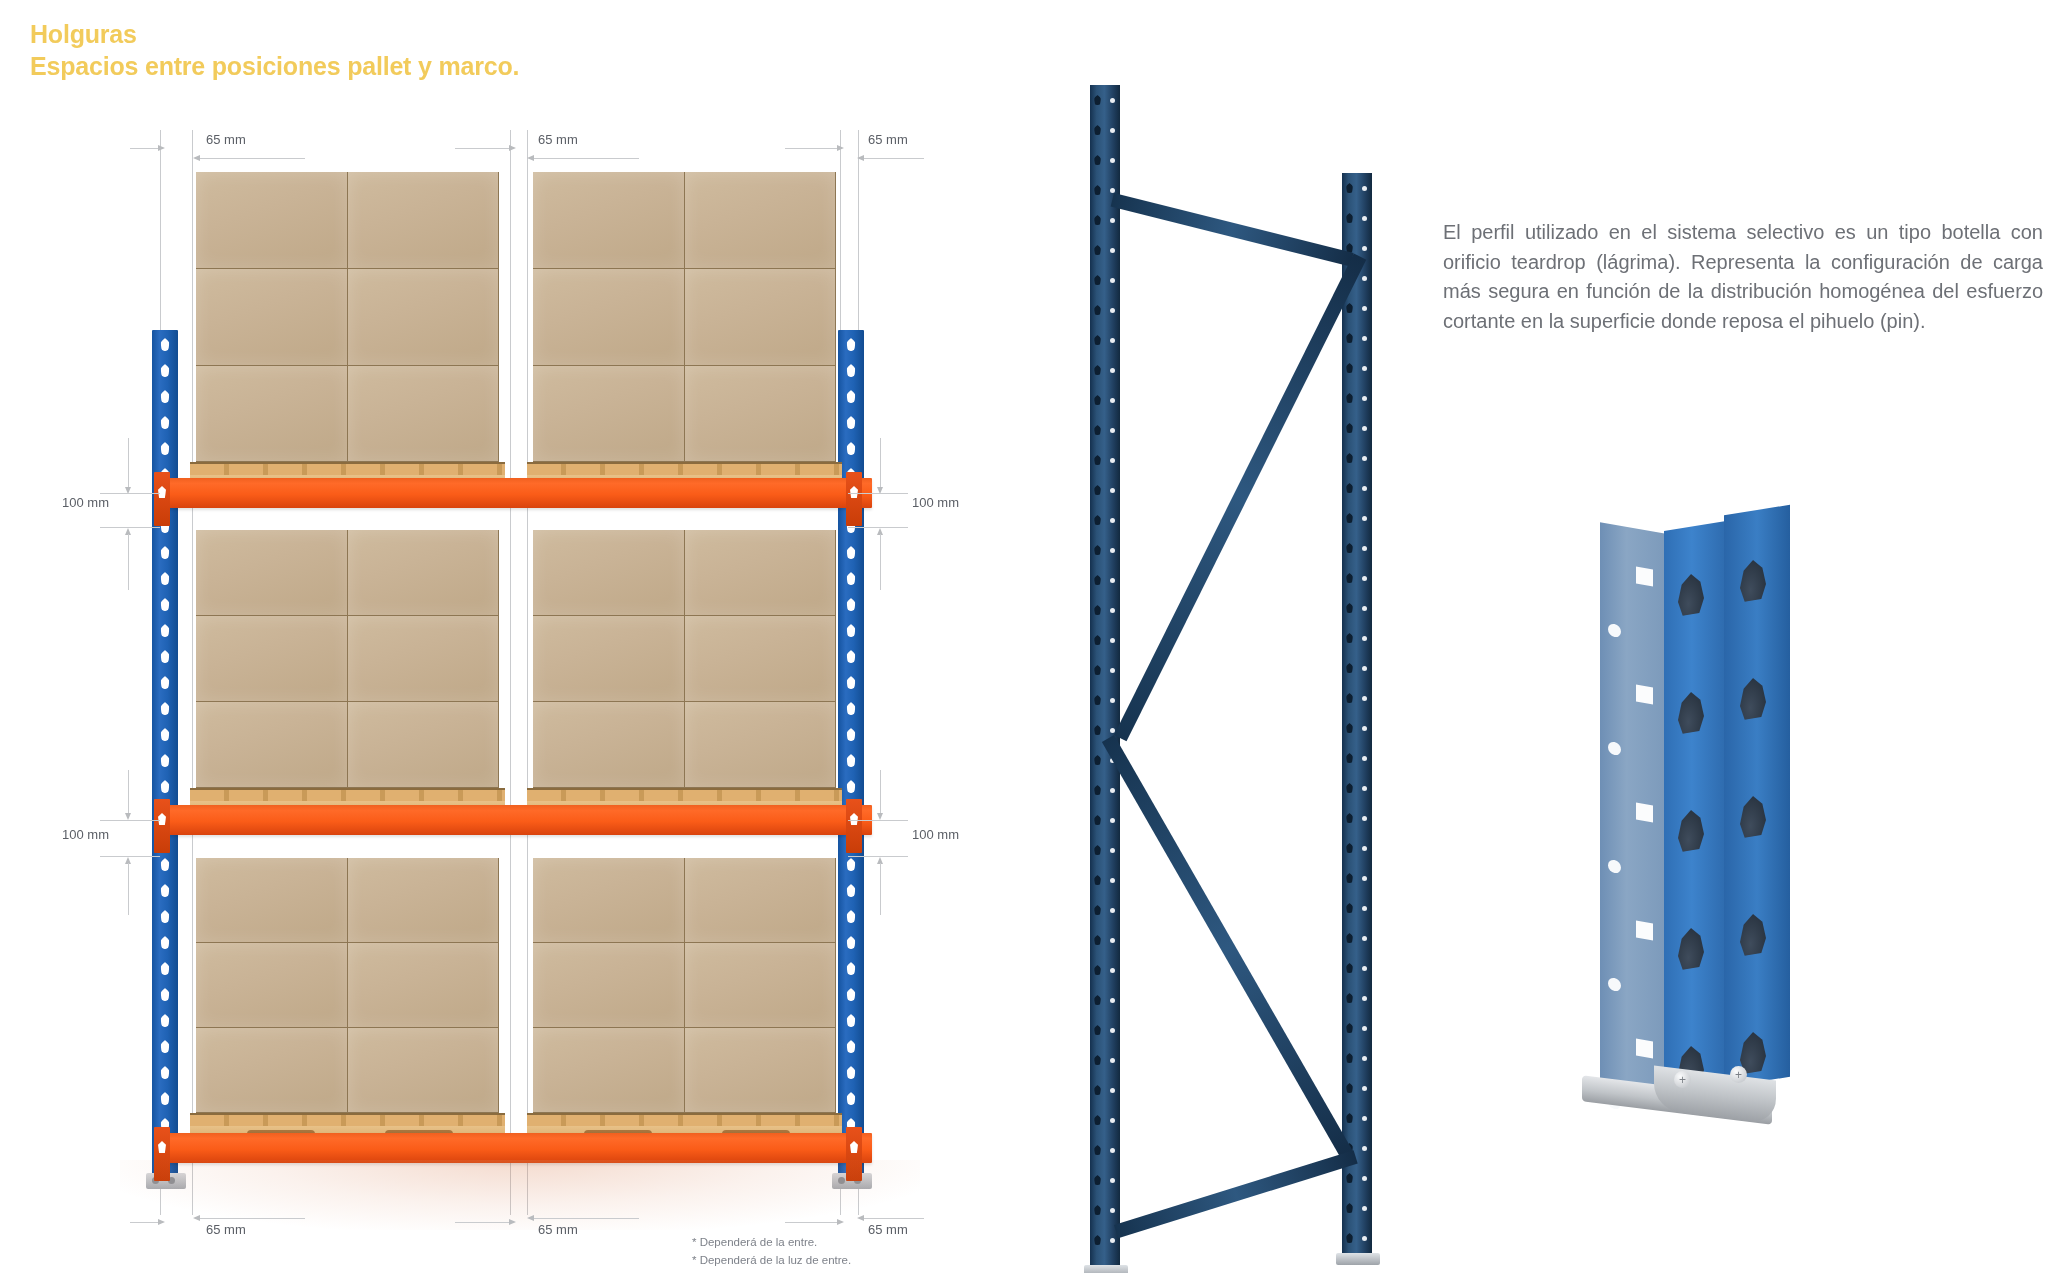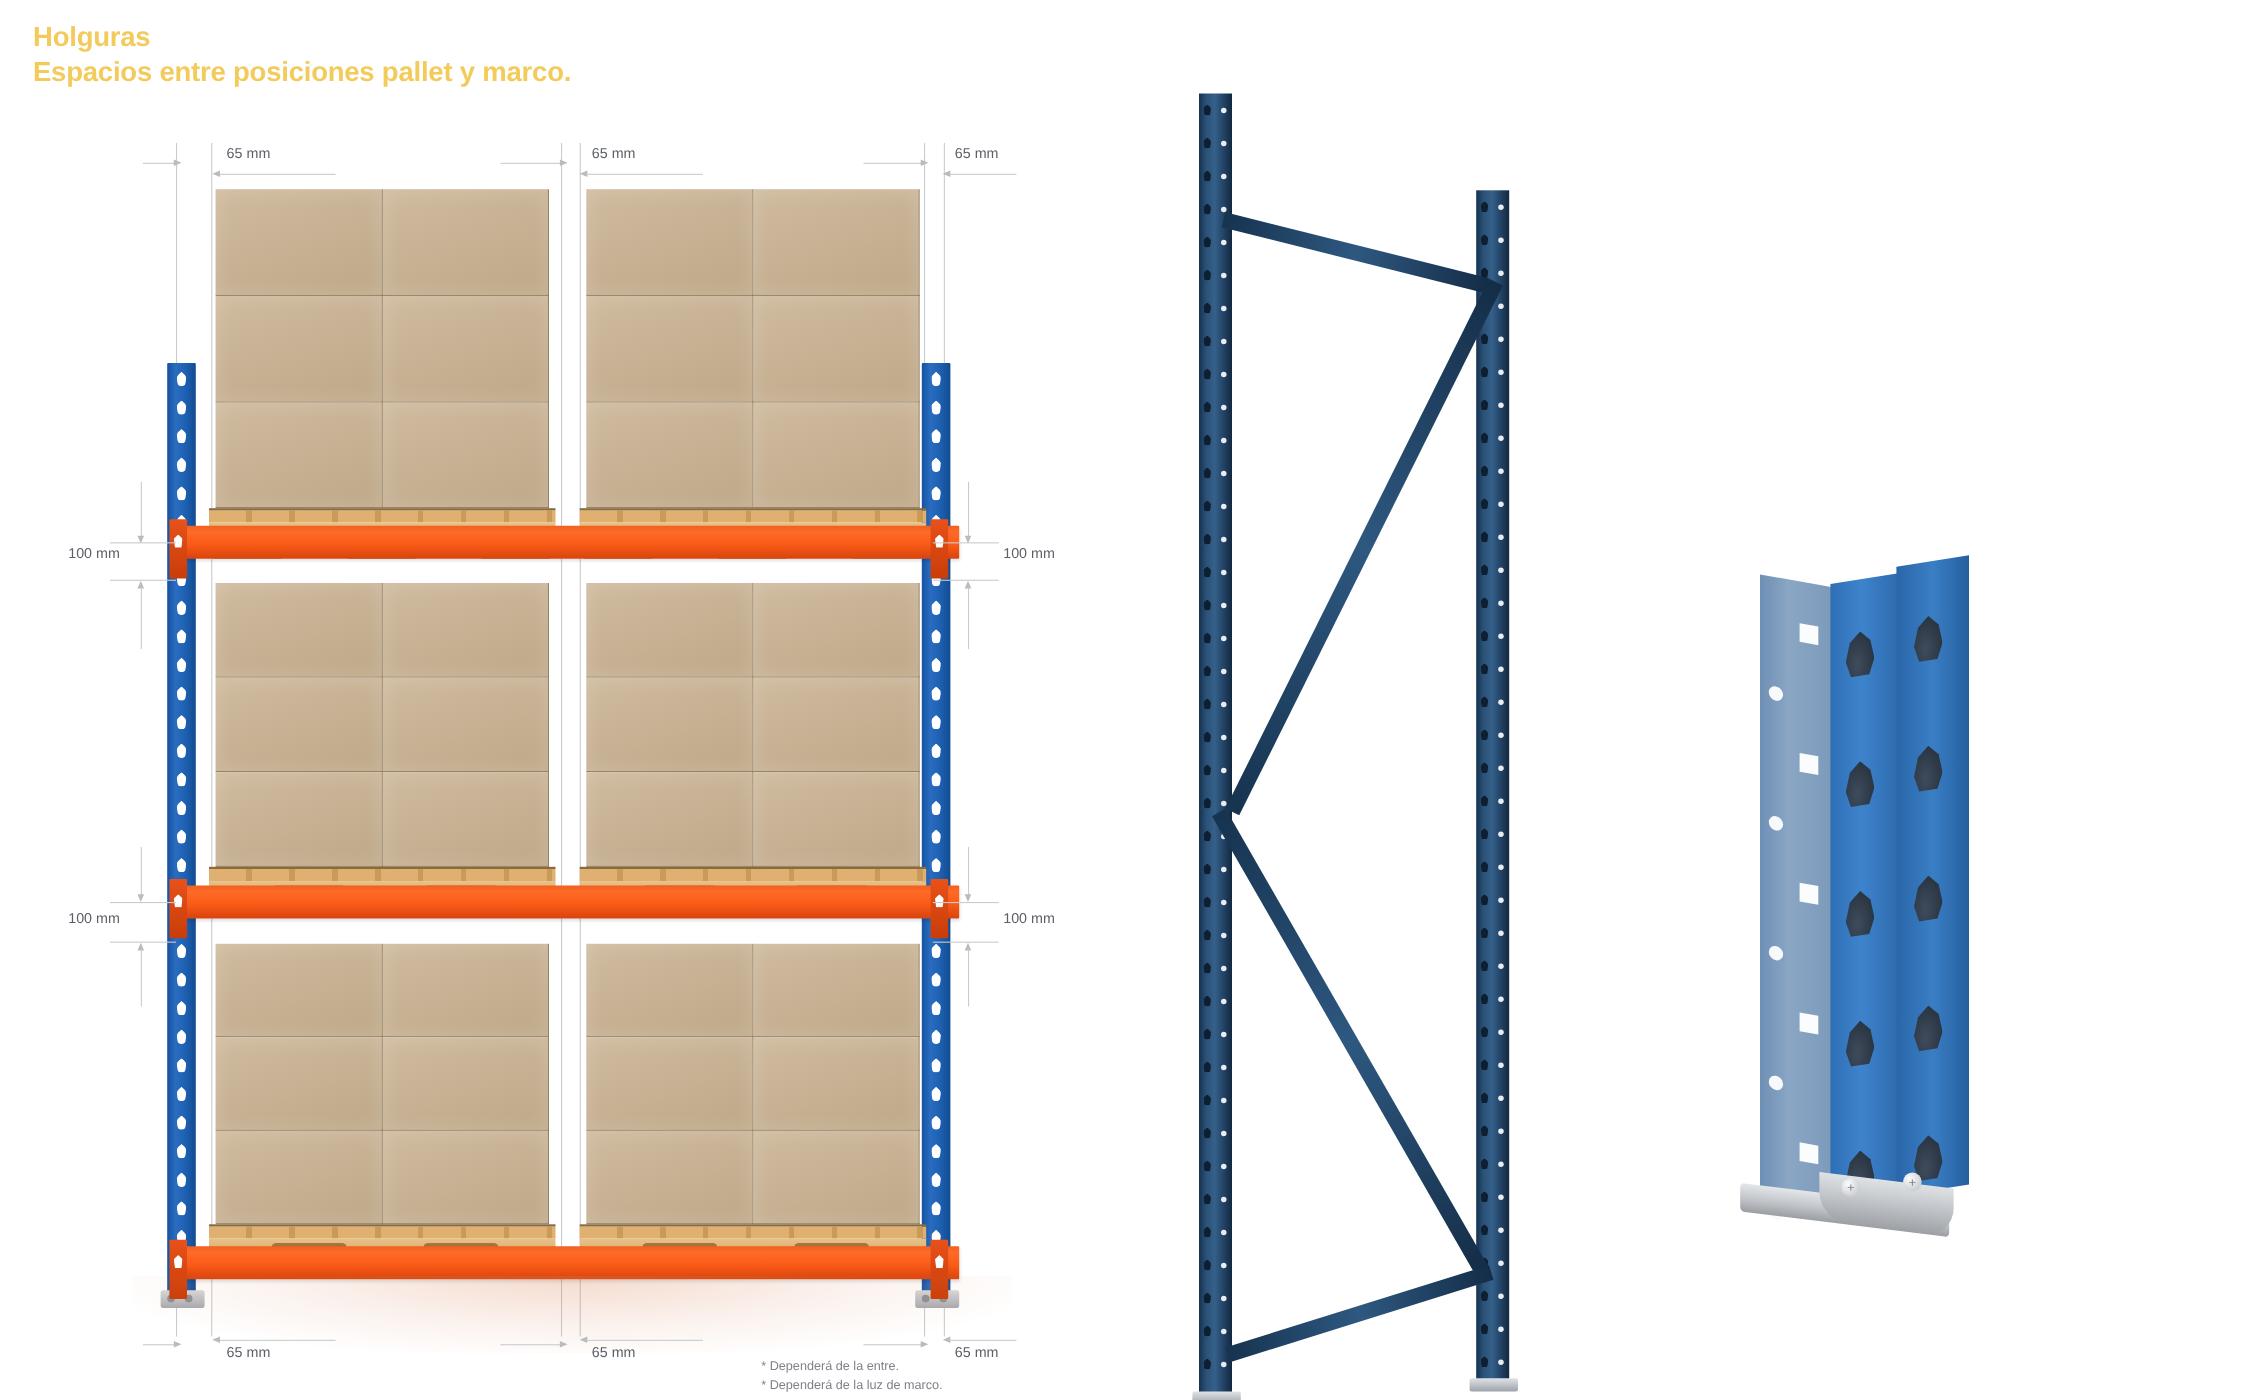--- a/index.html
+++ b/index.html
@@ -468,21 +468,21 @@
     <div class="dim-hline" style="left:534px; top:1218px; width:105px;"></div>
     <div class="dim-arrow-l" style="left:527px; top:1214.5px;"></div>
     <div class="dim-hline" style="left:785px; top:1222px; width:55px;"></div>
     <div class="dim-arrow-r" style="left:837px; top:1218.5px;"></div>
 
     <div class="dim-label" style="left:868px; top:1222px;">65 mm</div>
     <div class="dim-hline" style="left:864px; top:1218px; width:60px;"></div>
     <div class="dim-arrow-l" style="left:857px; top:1214.5px;"></div>
 
     <div class="footnote" style="left:692px; top:1234px;">* Dependerá de la entre.</div>
-    <div class="footnote" style="left:692px; top:1252px;">* Dependerá de la luz de marco.</div>
+    <div class="footnote" style="left:692px; top:1252px;">* Dependerá de la luz de entre.</div>
   </div>
 
   <div class="center-panel">
     <div class="fr-upright" id="frameUprightL" style="left:20px; top:10px; height:1185px;">
         <div class="fr-hole" style="left: 4px; top: 10px;"></div>
         <div class="fr-dot" style="left: 20px; top: 13px;"></div>
         <div class="fr-hole" style="left: 4px; top: 40px;"></div>
         <div class="fr-dot" style="left: 20px; top: 43px;"></div>
         <div class="fr-hole" style="left: 4px; top: 70px;"></div>
         <div class="fr-dot" style="left: 20px; top: 73px;"></div>
@@ -672,14 +672,15 @@
         </div>
       <div class="prof-base">
         <div class="plate"></div>
         <div class="lip"></div>
         <div class="bolt" style="left:92px; top:6px;"></div>
         <div class="bolt" style="left:148px; top:1px;"></div>
       </div>
     </div>
   </div>
 
+  <p class="para">El perfil utilizado en el sistema selectivo es un tipo botella con orificio teardrop (lágrima). Representa la configuración de carga más segura en función de la distribución homogénea del esfuerzo cortante en la superficie donde reposa el pihuelo (pin).</p>
 
 </div>
 
 </body></html>

